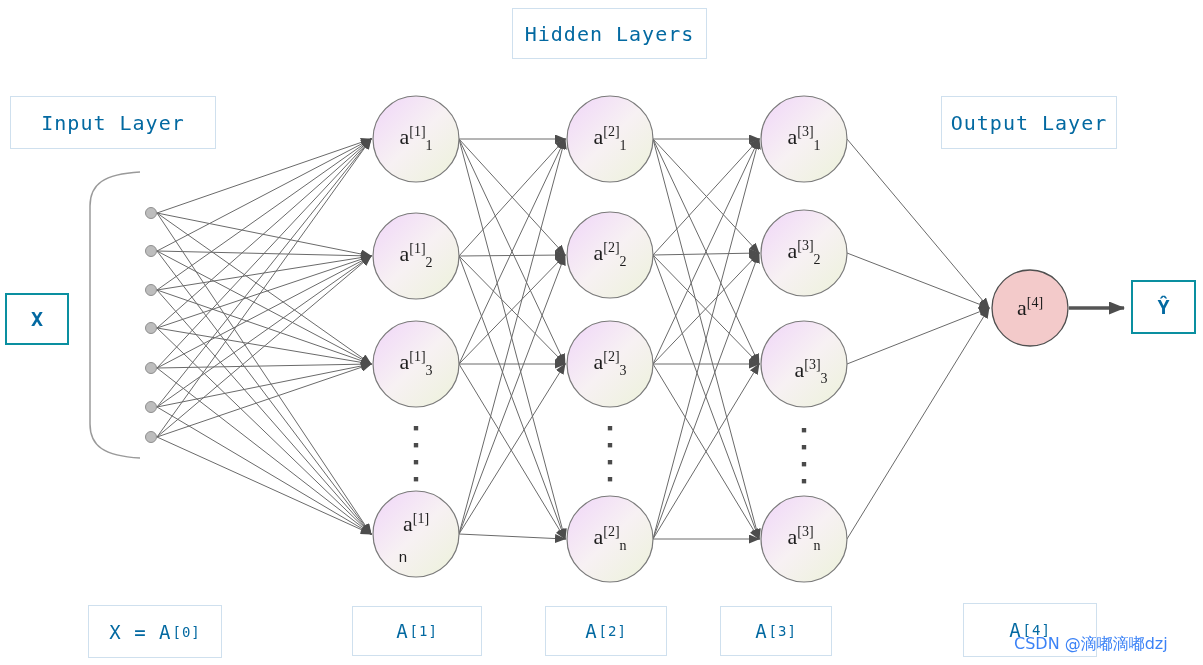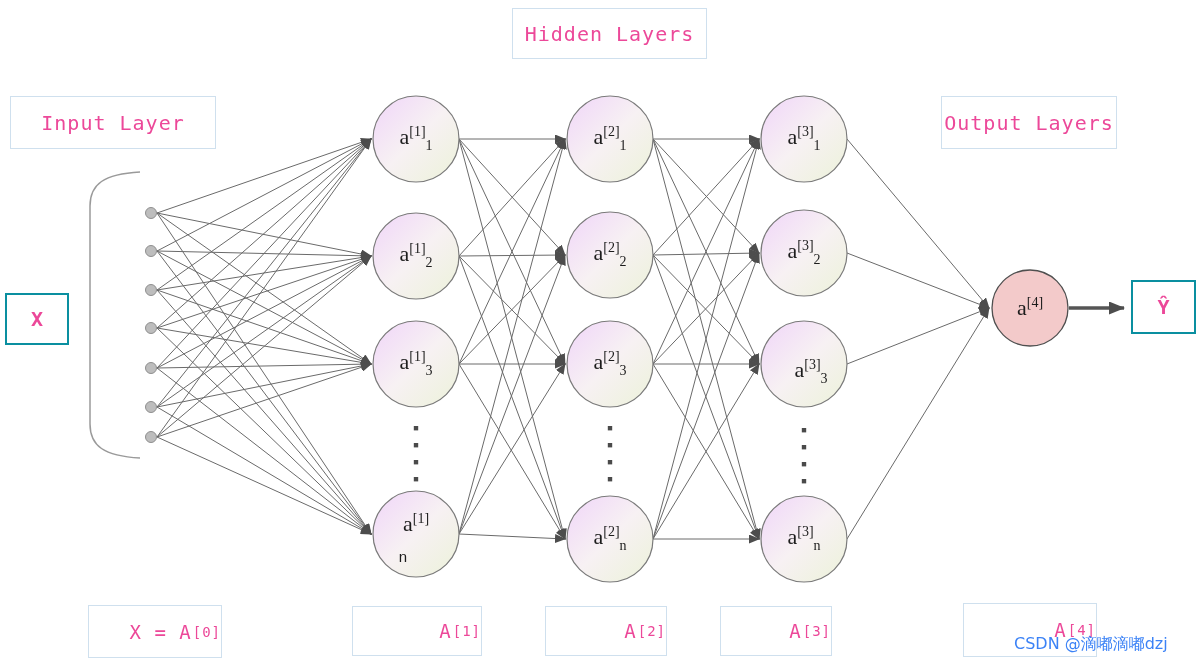--- a/index.html
+++ b/index.html
@@ -2,25 +2,25 @@
 <html><head>
 <meta charset="utf-8">
 <style>
   html,body { margin:0; padding:0; background:#ffffff; }
   .stage { position:relative; width:1203px; height:665px; background:#ffffff; overflow:hidden; }
   .stage svg { position:absolute; left:0; top:0; z-index:1; }
 
   .labelbox {
     position:absolute; box-sizing:border-box; background:#ffffff;
     border:1px solid #cfe0ee; display:flex; align-items:center; justify-content:center;
-    color:#ec4899; font-family:"DejaVu Sans Mono","Liberation Mono",monospace;
+    color:#0369a1; font-family:"DejaVu Sans Mono","Liberation Mono",monospace;
     z-index:4; white-space:nowrap;
   }
   .title-box  { font-size:20px; letter-spacing:1px; }
-  .bottom-box { font-size:19px; letter-spacing:1px;justify-content:flex-end; }
+  .bottom-box { font-size:19px; letter-spacing:1px; }
   .bottom-box sup { font-size:14px; margin-left:1px; }
   .teal-box {
     border:2px solid #0a8fa0; font-weight:700; font-size:20px;
     font-family:"DejaVu Sans Mono","Liberation Mono",monospace; letter-spacing:0;
   }
 
   .nodelabel {
     position:absolute; transform:translate(-50%,-50%); color:#1c1c1c;
     font-family:Liberation Serif, serif; font-size:22px;
     white-space:nowrap; z-index:3;
@@ -154,21 +154,21 @@
       <rect x="801.8" y="462" width="4.4" height="4.4" fill="#4a4a4a"></rect>
       <rect x="801.8" y="479" width="4.4" height="4.4" fill="#4a4a4a"></rect>
       <circle cx="1030" cy="308" r="38" fill="#f3caca" stroke="#4f4f4f" stroke-width="1.3"></circle>
       <line x1="1069" y1="308" x2="1124" y2="308" stroke="#555555" stroke-width="3.5" marker-end="url(#arrBig)"></line>
     </svg>
 
   <div class="labelbox title-box" style="left:512px; top:8px; width:195px; height:51px;">Hidden Layers</div>
 
   <div class="labelbox title-box" style="left:10px; top:96px; width:206px; height:53px;">Input Layer</div>
 
-  <div class="labelbox title-box" style="left:941px; top:96px; width:176px; height:53px;">Output Layers</div>
+  <div class="labelbox title-box" style="left:941px; top:96px; width:176px; height:53px;">Output Layer</div>
 
   <div class="labelbox teal-box" style="left:5px; top:293px; width:64px; height:52px;">X</div>
 
   <div class="labelbox teal-box" style="left:1131px; top:280px; width:65px; height:54px;">Ŷ</div>
 
   <div class="labelbox bottom-box" style="left:88px; top:605px; width:134px; height:53px;">
     <span>X = A</span>
       <sup>[0]</sup>
   </div>
   <div class="labelbox bottom-box" style="left:352px; top:606px; width:130px; height:50px;">

